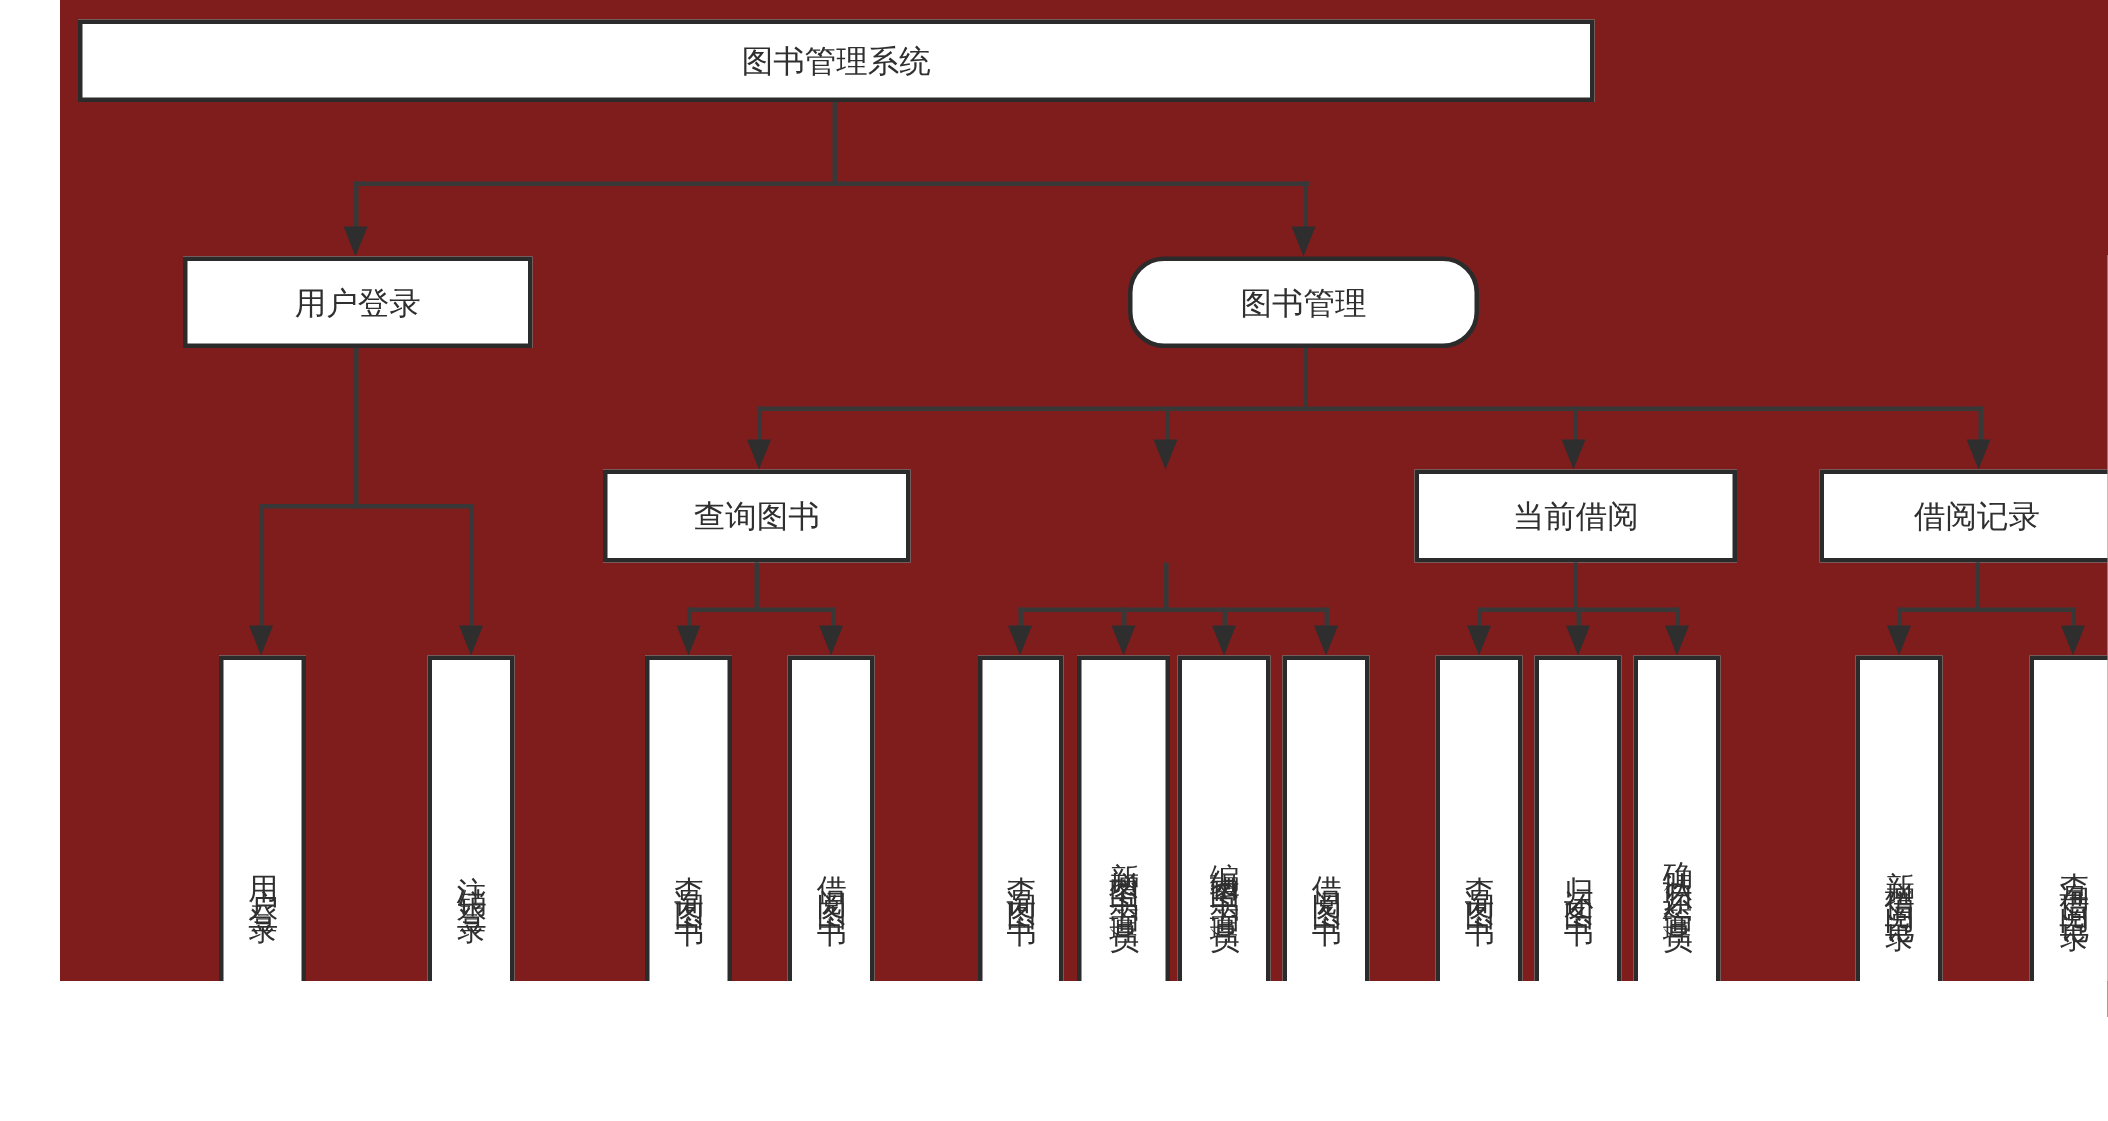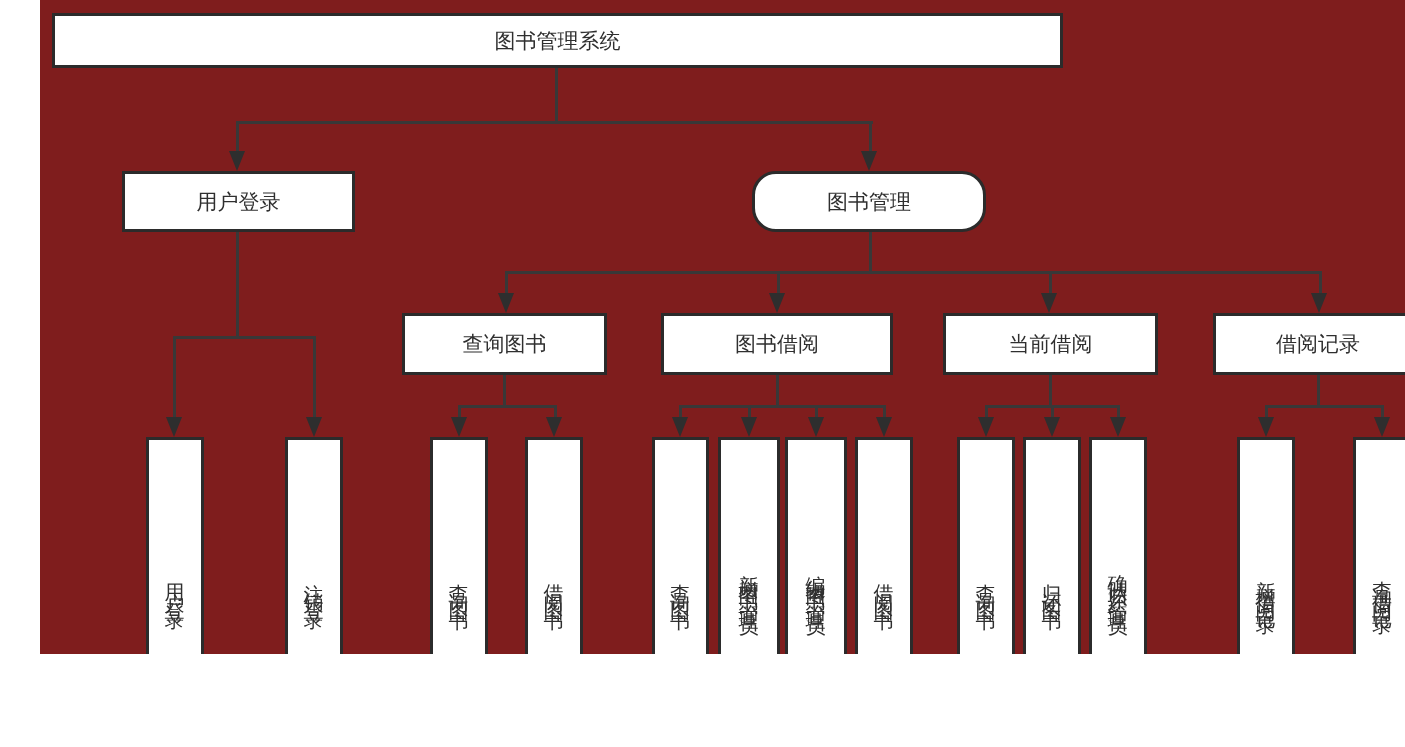--- a/index.html
+++ b/index.html
@@ -63,23 +63,20 @@
   <div class="arrow" style="left:458px;top:293px;"></div>
   <div class="vl" style="left:737px;top:271px;height:24px;"></div>
   <div class="arrow" style="left:729px;top:293px;"></div>
   <div class="vl" style="left:1009px;top:271px;height:24px;"></div>
   <div class="arrow" style="left:1001px;top:293px;"></div>
   <div class="vl" style="left:1279px;top:271px;height:24px;"></div>
   <div class="arrow" style="left:1271px;top:293px;"></div>
 
   <div class="node" style="left:362px;top:313px;width:205px;height:62px;">
     <span>查询图书</span>
-  </div>
-  <div class="node" style="left:621px;top:313px;width:232px;height:62px;">
-    <span>图书借阅</span>
   </div>
   <div class="node" style="left:903px;top:313px;width:215px;height:62px;">
     <span>当前借阅</span>
   </div>
   <div class="node" style="left:1173px;top:313px;width:210px;height:62px;">
     <span>借阅记录</span>
   </div>
 
   <div class="vl" style="left:463px;top:375px;height:33px;"></div>
   <div class="hl" style="left:418px;top:405px;width:99px;"></div>

